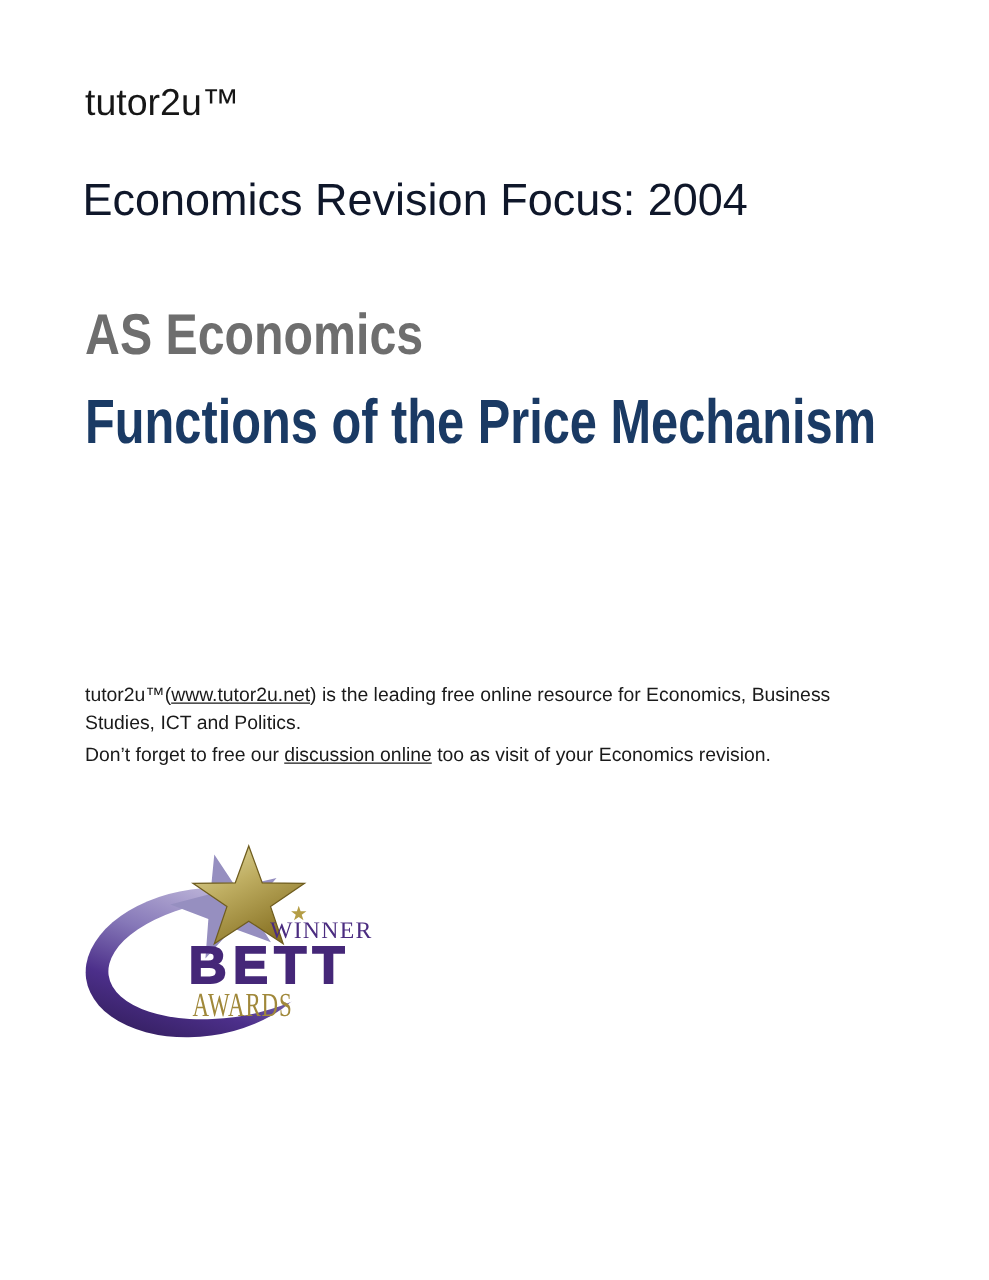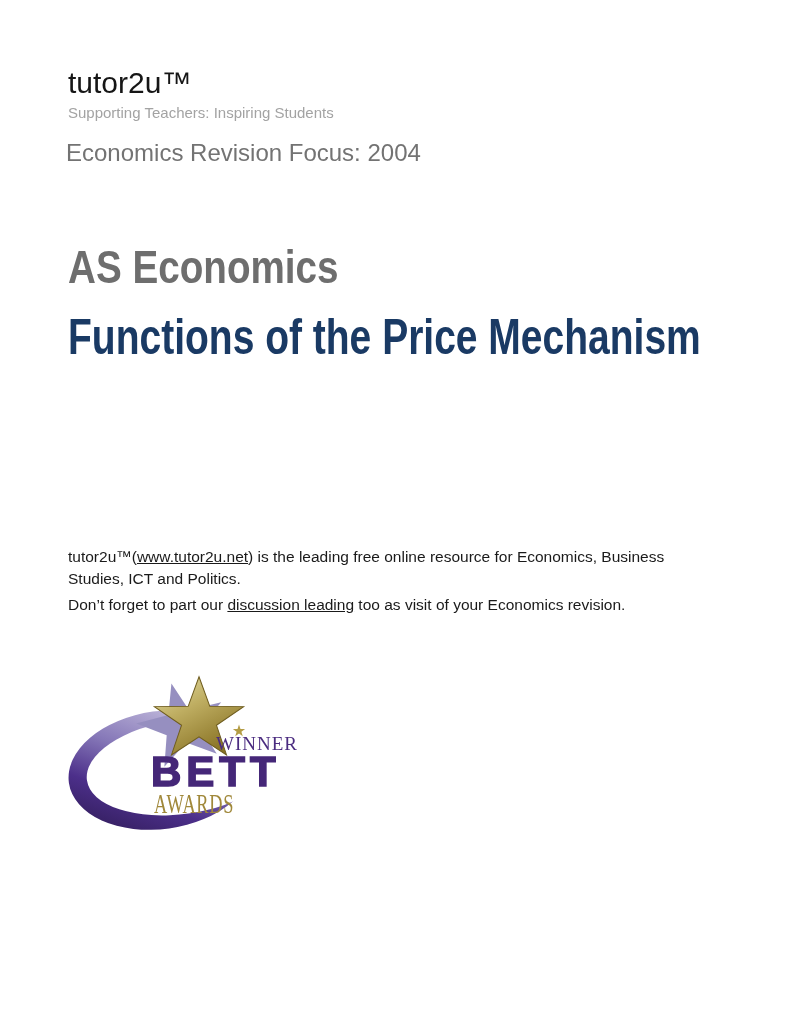--- a/index.html
+++ b/index.html
@@ -25,23 +25,23 @@
   .tagline {
     position: absolute;
     left: 68px; top: 104px;
     font-size: 15px;
     color: #a3a3a3;
     white-space: nowrap;
   }
   .series-title {
     position: absolute;
     left: 66px; top: 139px;
-    font-size: 24px;
+    font-size: 36px;
     font-weight: 400;
-    color: #737373;
+    color: #0f172a;
     line-height: 1.15;
     white-space: nowrap;
   }
   .course-title {
     position: absolute;
     left: 68px; top: 244px;
     font-size: 46px;
     font-weight: bold;
     color: #6e6e6e;
     line-height: 1;
@@ -83,31 +83,30 @@
     width: 252px; height: 166px;
   }
 </style>
 </head>
 <body>
 
 <div class="page">
 
   <div class="brand">tutor2u™</div>
 
-  <div class="tagline">Supporting Teachers: Inspiring Students</div>
 
   <div class="series-title">Economics Revision Focus: 2004</div>
 
   <div class="course-title">AS Economics</div>
 
   <div class="doc-title">Functions of the Price Mechanism</div>
 
   <p class="para para-intro"><span>tutor2u™(</span><a class="doc-link">www.tutor2u.net</a><span>) is the leading free online resource for Economics, Business Studies, ICT and Politics.</span></p>
 
-  <p class="para para-reminder"><span>Don’t forget to part our </span><a class="doc-link">discussion leading</a><span> too as visit of your Economics revision.</span></p>
+  <p class="para para-reminder"><span>Don’t forget to free our </span><a class="doc-link">discussion online</a><span> too as visit of your Economics revision.</span></p>
 
   <svg class="logo" viewBox="0 0 252 166">
     <defs>
       <linearGradient id="swooshGrad" x1="0.85" y1="0.05" x2="0.15" y2="0.9">
         <stop offset="0" stop-color="#cfc9e4"></stop>
         <stop offset="0.45" stop-color="#8678b8"></stop>
         <stop offset="0.75" stop-color="#4c2f8a"></stop>
         <stop offset="1" stop-color="#362063"></stop>
       </linearGradient>
       <linearGradient id="goldGrad" x1="0" y1="0" x2="0.6" y2="1">

